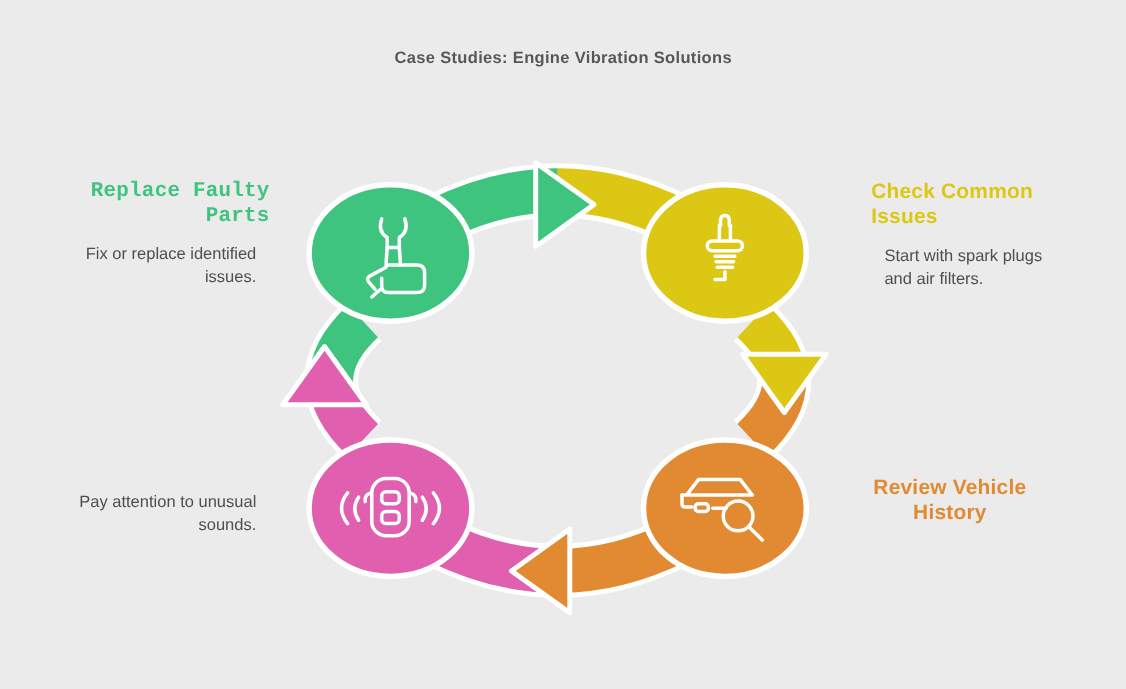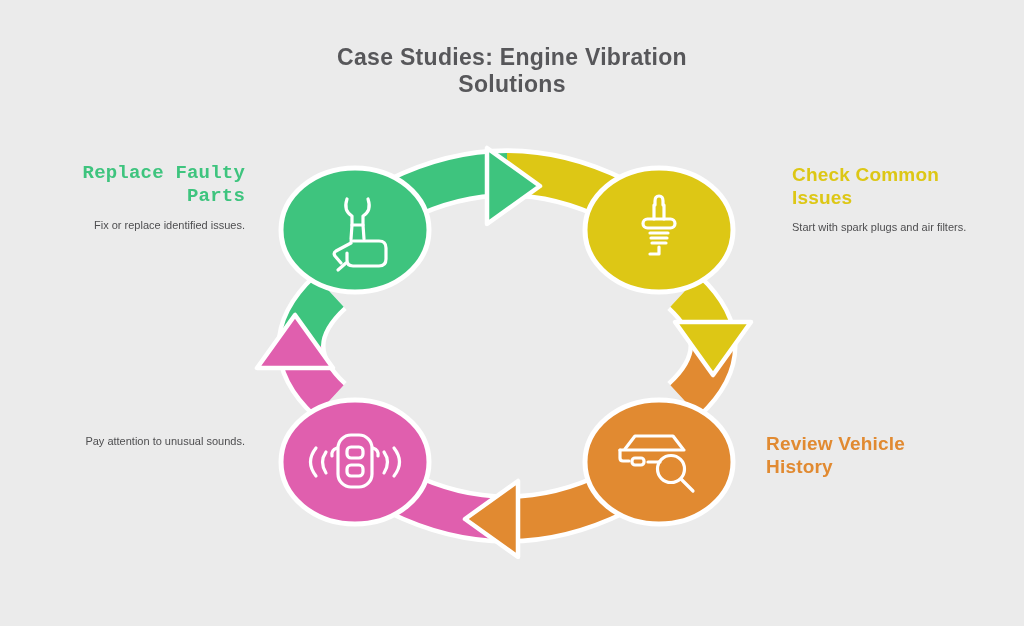--- a/index.html
+++ b/index.html
@@ -1,32 +1,32 @@
 <!DOCTYPE html>
 <html><head>
 <meta charset="utf-8">
 <style>
   html,body{margin:0;padding:0;}
   body{font-family:"Liberation Sans", sans-serif;}
   .canvas{position:relative;width:1024px;height:626px;overflow:hidden;background:#ebebeb;}
   .diagram-title{
     position:absolute;top:44px;left:0;right:0;margin:0 auto;width:360px;
-    text-align:center;font-size:23px;font-weight:700;letter-spacing:.3px;
+    text-align:center;font-size:15px;font-weight:700;letter-spacing:.3px;
     color:#57575a;line-height:1.18;
   }
   .step-block{position:absolute;}
   .step-block .step-title{
     margin:0 0 10px 0;font-size:19px;font-weight:700;line-height:1.2;letter-spacing:.2px;
   }
   .step-block .step-desc{
-    margin:0;font-size:11px;line-height:1.4;color:#4e4e50;
+    margin:12px;font-size:15px;line-height:1.4;color:#4e4e50;
   }
   .block-top-left   {top:162px;left:55px; width:190px;text-align:right;}
   .block-top-right  {top:164px;left:792px;width:195px;text-align:left;}
-  .block-bottom-right{top:433px;left:766px;width:195px;text-align:left;}
+  .block-bottom-right{top:433px;left:766px;width:195px;text-align:center;}
   .block-bottom-left {top:434px;left:45px; width:200px;text-align:right;}
   .cycle-svg{position:absolute;top:0;left:0;width:1024px;height:626px;display:block;}
 </style>
 </head>
 <body style="background-color: rgb(235, 235, 235);">
 
 <div class="canvas">
 
   <svg class="cycle-svg" viewBox="0 0 1024 626" xmlns="http://www.w3.org/2000/svg">
 

